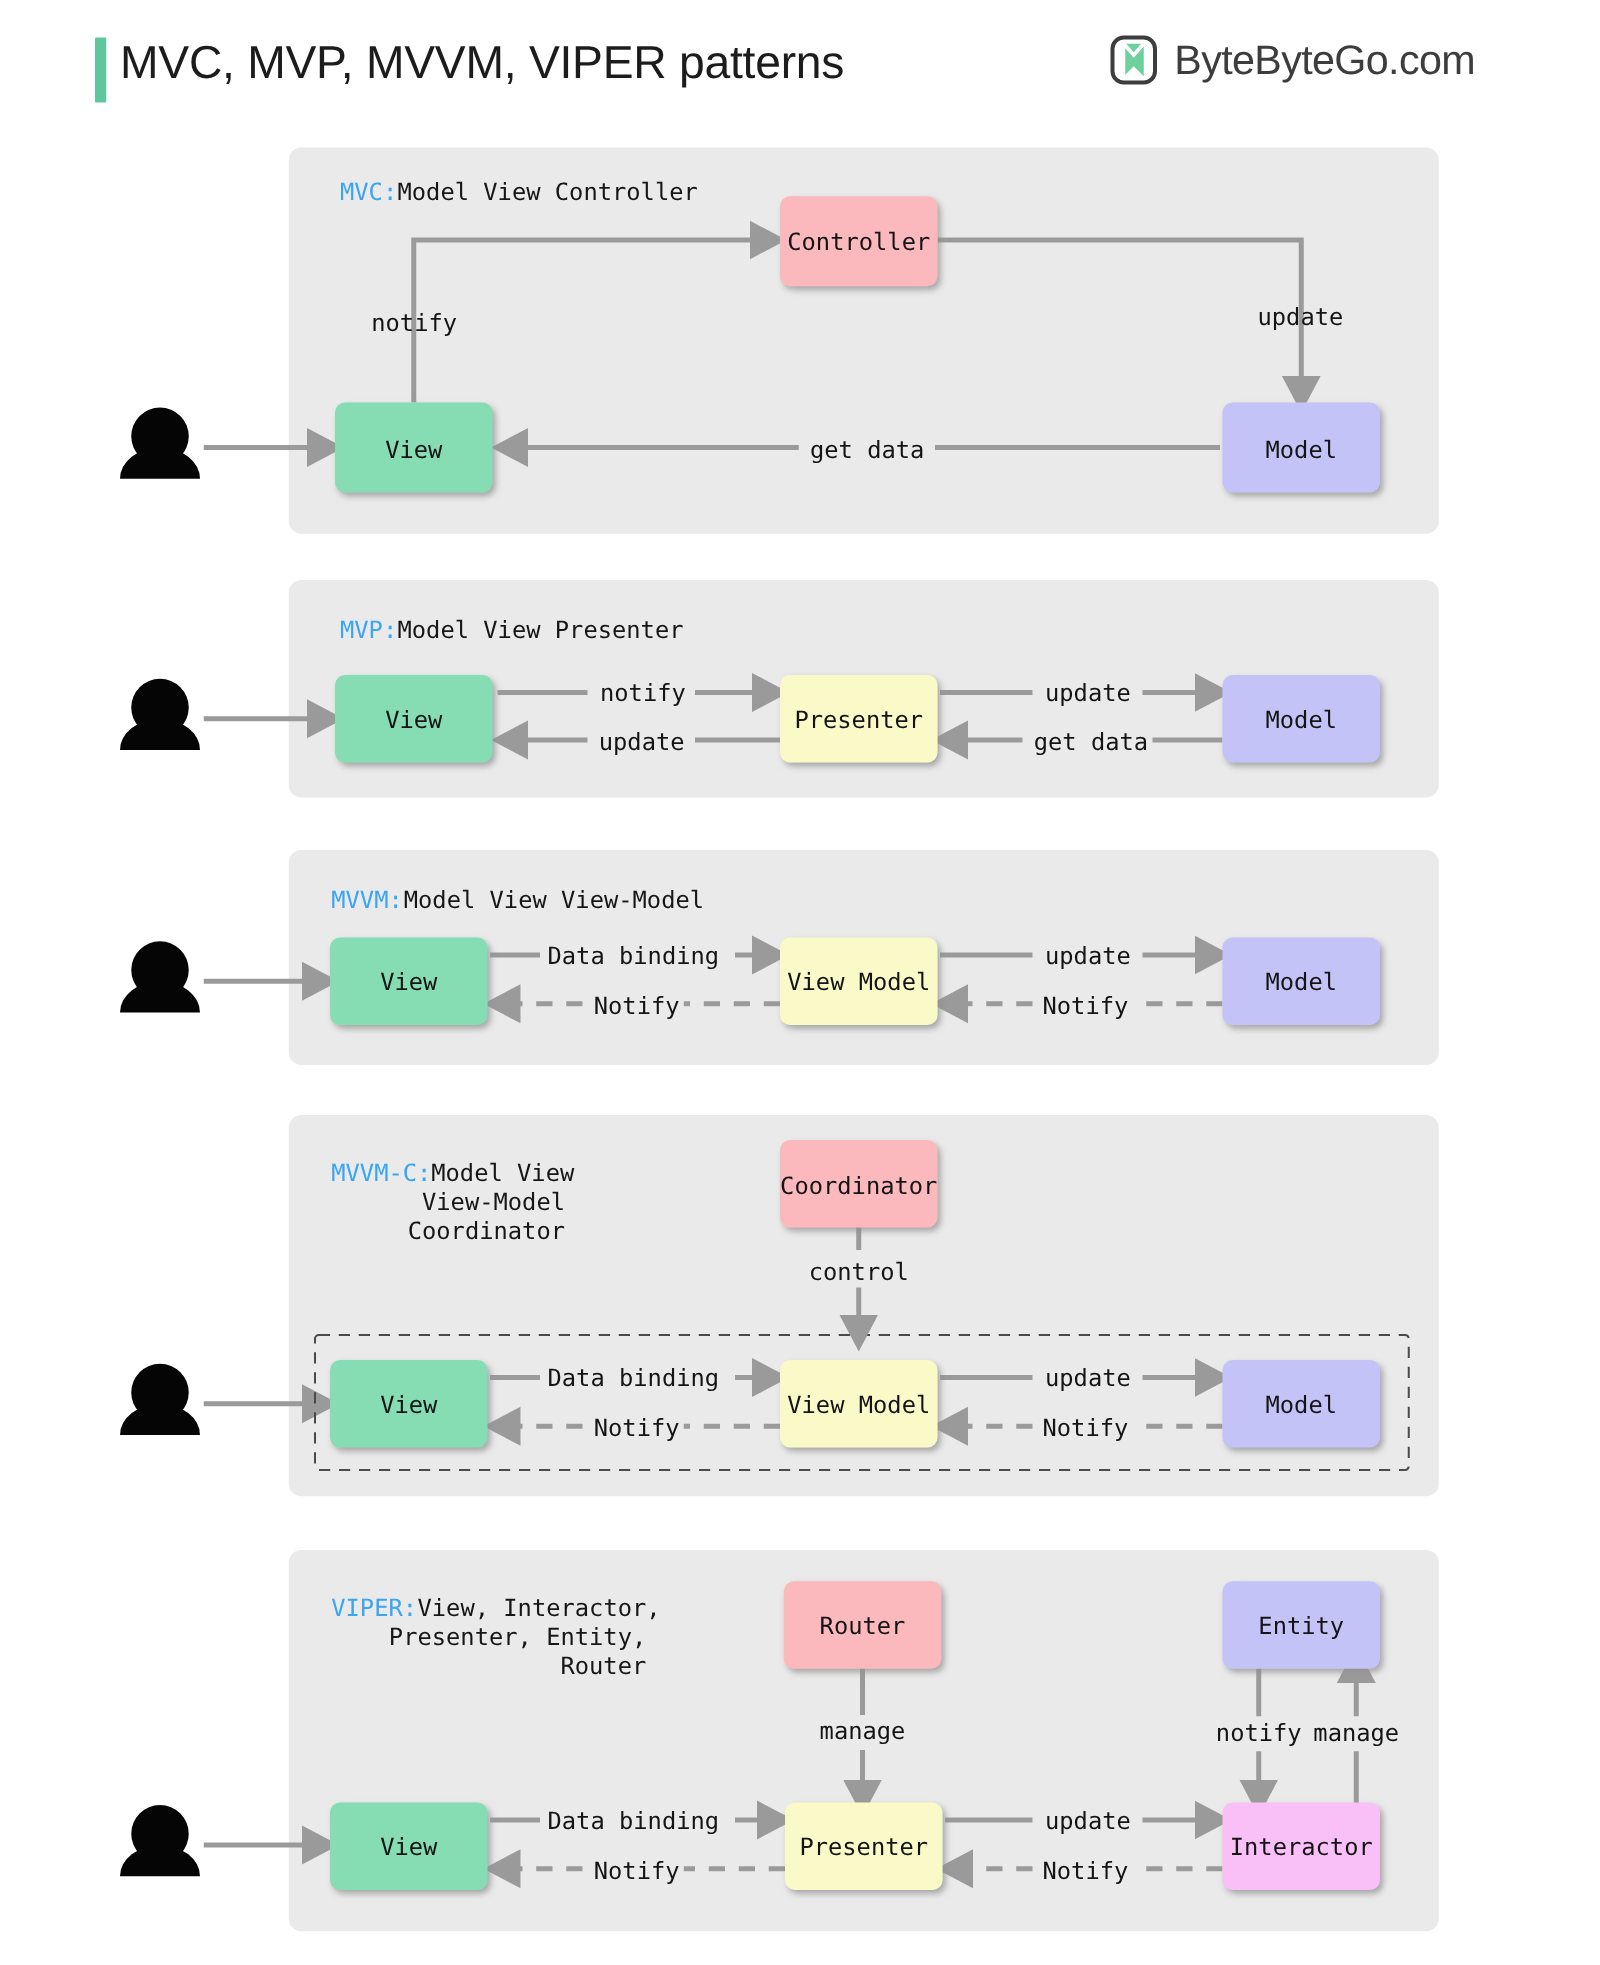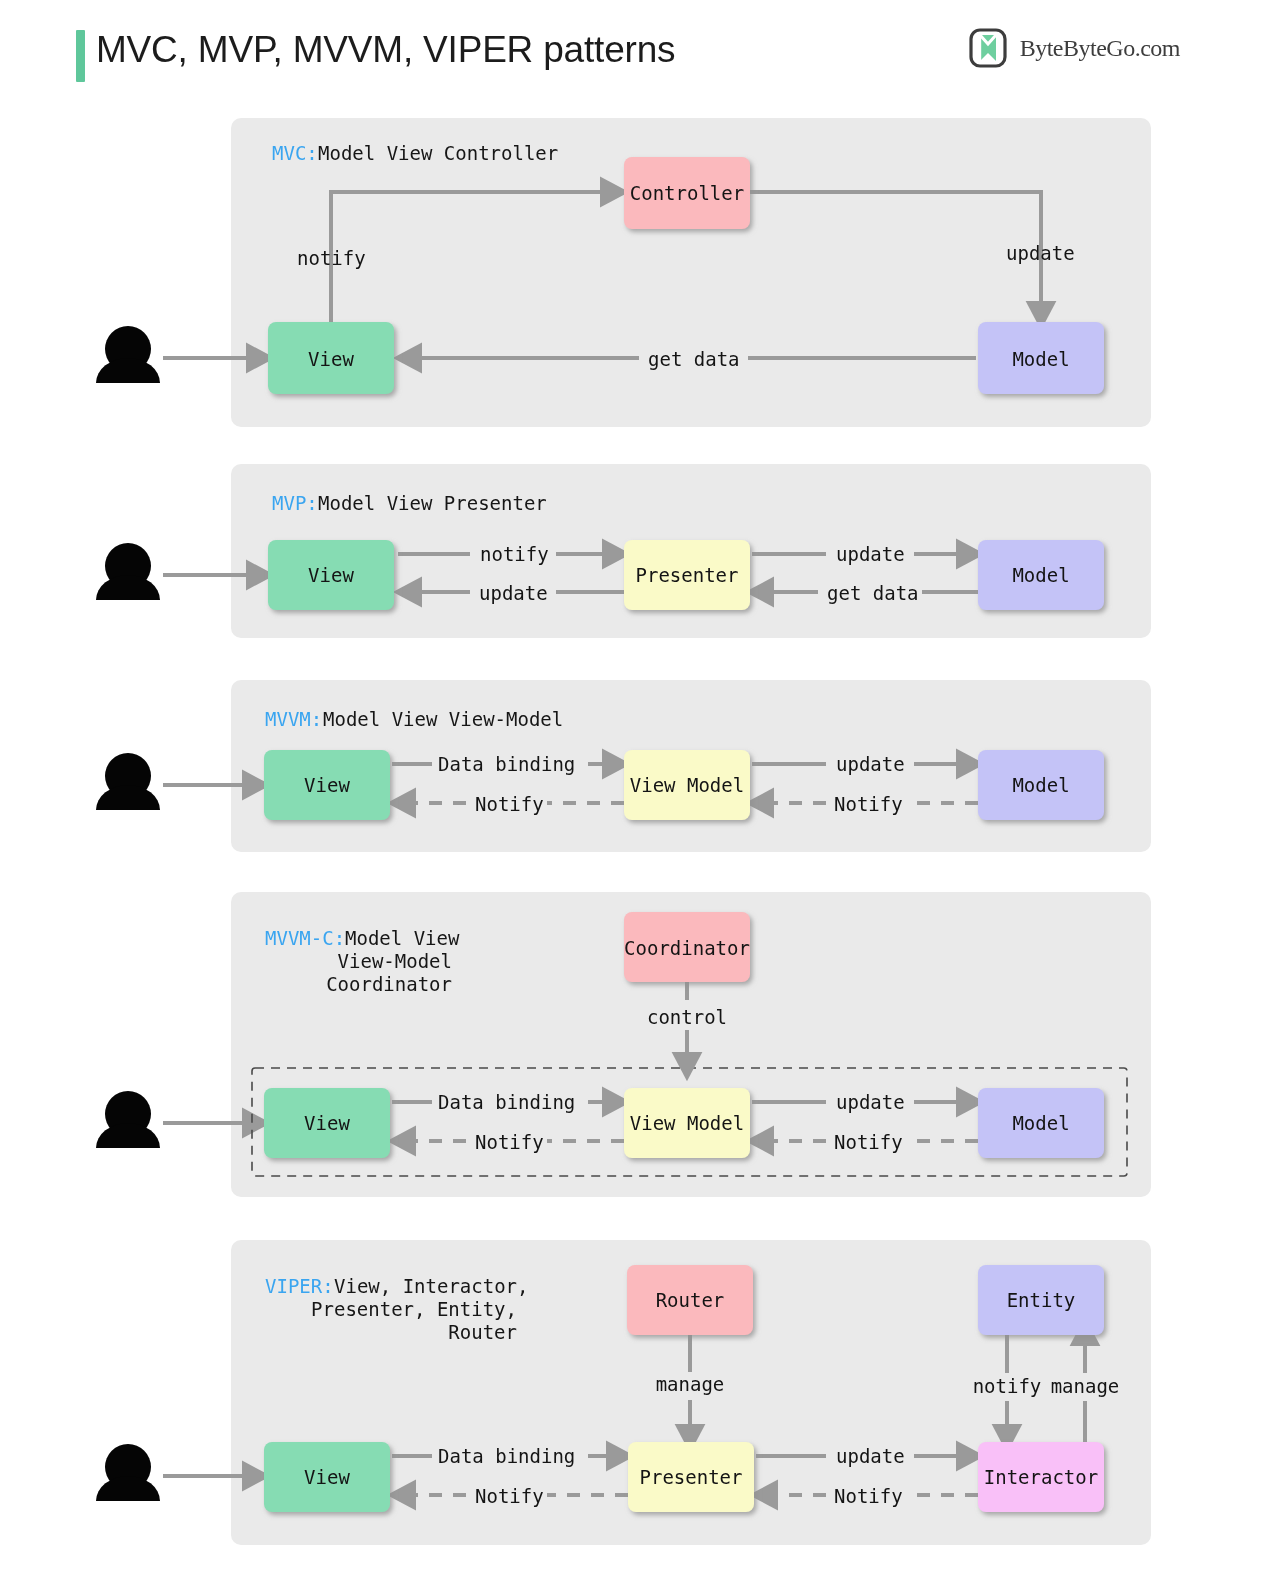--- a/index.html
+++ b/index.html
@@ -15,22 +15,22 @@
   .header{position:absolute;left:0;top:0;width:1280px;height:108px;}
   .accent-bar{position:absolute;left:76px;top:30px;width:9px;height:52px;background:#5fc79b;border-radius:1px;}
   .page-title{
     position:absolute;left:96px;top:29px;
     font-size:37px;color:#1c1c1c;letter-spacing:-0.2px;
     font-family:"Liberation Sans", sans-serif;
     white-space:nowrap;
   }
   .brand{position:absolute;right:100px;top:28px;display:flex;align-items:center;gap:13px;}
   .brand-name{
-    font-size:24px;color:#3d3d3d;letter-spacing:-0.5px;
-    font-family:Liberation Serif, serif;white-space:nowrap;text-align:center;
+    font-size:33px;color:#3d3d3d;letter-spacing:-0.5px;
+    font-family:Liberation Sans, sans-serif;white-space:nowrap;text-align:center;
   }
 
   
   .diagram{position:absolute;left:0;top:0;width:1280px;height:1572px;border-radius:12px;}
   svg{display:block;}
   .panel-bg{fill:#eaeaea;}
   .mono{font-family:"DejaVu Sans Mono","Liberation Mono",monospace;}
   .sec-key{font-size:19px;fill:#3aa5f0;}
   .sec-val{font-size:19px;fill:#161616;}
   .node-label{font-size:19px;fill:#141414;}

